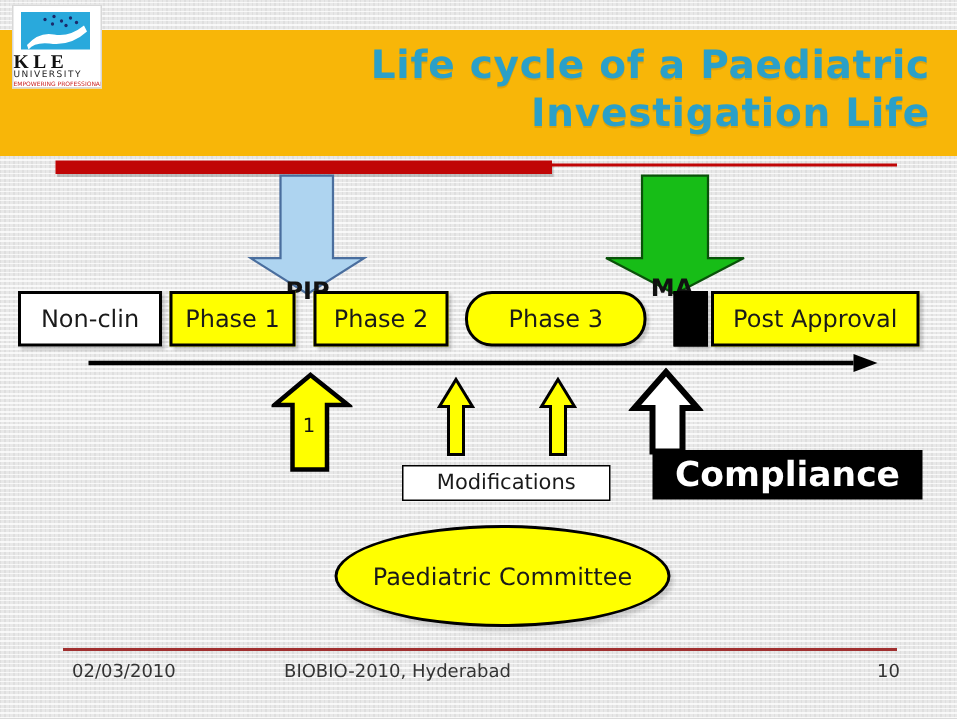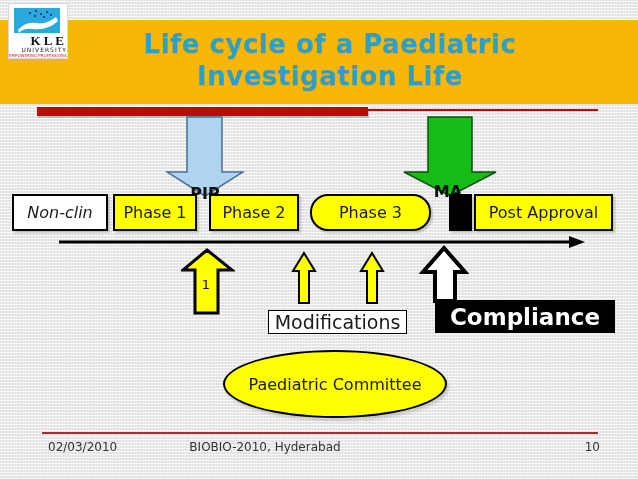--- a/index.html
+++ b/index.html
@@ -9,47 +9,47 @@
     background-color:#e8e8e8;
     background-image:
       repeating-linear-gradient(0deg, rgba(255,255,255,.75) 0 1px, rgba(0,0,0,0) 1px 3px),
       repeating-linear-gradient(90deg, rgba(214,214,214,.55) 0 1px, rgba(0,0,0,0) 1px 3px);
   }
   .abs{position:absolute;}
 
   
   .banner{left:0;top:20px;width:638px;height:84px;background:#f8b608;}
   .title{
-    left:40px;top:28px;width:580px;text-align:center;
+    left:40px;top:28px;width:580px;text-align:right;
     color:#2ba0c8;font-weight:bold;font-size:26px;line-height:32px;
     letter-spacing:0.5px;text-shadow:0 1px 0 rgba(120,80,0,0.18);
   }
   .redbar-thick{left:37px;top:107px;width:331px;height:9px;background:#c00606;box-shadow:1px 2px 0 rgba(0,0,0,0.18);}
   .redbar-thin{left:368px;top:109px;width:230px;height:2px;background:#c00606;}
 
   
-  .logo{left:8px;top:3px;width:58px;height:54px;background:#ffffff;border:1px solid #d8d8d8;text-align:right;}
+  .logo{left:8px;top:3px;width:58px;height:54px;background:#ffffff;border:1px solid #d8d8d8;text-align:left;}
   .logo-img{position:absolute;left:5px;top:4px;width:46px;height:25px;background:#29a9dc;}
   .logo-kle{position:absolute;left:0;top:30px;width:100%;font-family:"Liberation Serif","DejaVu Serif",serif;font-size:13px;font-weight:bold;letter-spacing:3px;color:#111;line-height:13px;}
   .logo-univ{position:absolute;left:0;top:43px;width:100%;font-size:6px;letter-spacing:1px;color:#222;line-height:6px;}
   .logo-tag{position:absolute;left:0;top:50px;width:100%;font-size:4px;color:#c22;line-height:4px;overflow:hidden;white-space:nowrap;}
 
   
   .stage{top:194px;height:37px;border:2px solid #000;box-sizing:border-box;
     display:flex;align-items:center;justify-content:center;
     font-size:16px;color:#1a1a1a;background:#ffff00;box-shadow:2px 2px 2px rgba(0,0,0,0.18);}
   .stage.white{background:#ffffff;}
   .stage.black{background:#000000;border-color:#000;}
 
   
   .flow-label{font-weight:bold;font-size:16px;color:#111;text-align:center;margin-top:44px;}
 
   
   .modbox{left:268px;top:310px;width:139px;height:24px;background:#fff;border:1px solid #000;box-sizing:border-box;
-    display:flex;align-items:center;justify-content:center;font-size:19px;color:#1a1a1a;}
+    display:flex;align-items:center;justify-content:center;font-size:14px;color:#1a1a1a;}
   .compliance{left:435px;top:300px;width:180px;height:33px;background:#000;
     display:flex;align-items:center;justify-content:center;color:#fff;font-weight:bold;font-size:23px;}
   .ellipse{left:223px;top:350px;width:224px;height:68px;background:#ffff00;border:2px solid #000;border-radius:50%;
     box-sizing:border-box;display:flex;align-items:center;justify-content:center;font-size:16px;color:#1a1a1a;
     box-shadow:2px 3px 3px rgba(0,0,0,0.15);}
 
   
   .footline{left:42px;top:432px;width:556px;height:2px;background:#a03030;}
   .foot{top:440px;font-size:12px;color:#333;}
   .foot-date{left:48px;}
@@ -92,21 +92,21 @@
   <svg class="abs" style="left:165px;top:116px;" width="80" height="82" viewBox="0 0 80 82">
     <polygon points="22,1 57,1 57,56 78,56 40,80 2,56 22,56" fill="#aed4f0" stroke="#4a6e9e" stroke-width="1.5"></polygon>
   </svg>
   <div class="abs flow-label" style="left:183px;top:140px;width:44px;">PIP</div>
 
   <svg class="abs" style="left:402px;top:116px;" width="96" height="82" viewBox="0 0 96 82">
     <polygon points="26,1 70,1 70,56 94,56 48,80 2,56 26,56" fill="#17bd17" stroke="#0a520a" stroke-width="1.5"></polygon>
   </svg>
   <div class="abs flow-label" style="left:426px;top:138px;width:44px;">MA</div>
 
-  <div class="abs stage white" style="left:12px;width:96px;font-style:italic;">Non-clin</div>
+  <div class="abs stage white" style="left:12px;width:96px;">Non-clin</div>
   <div class="abs stage" style="left:113px;width:84px;">Phase 1</div>
   <div class="abs stage" style="left:209px;width:90px;">Phase 2</div>
   <div class="abs stage" style="left:310px;width:121px;border-radius:18px;">Phase 3</div>
   <div class="abs stage black" style="left:449px;width:23px;"></div>
   <div class="abs stage" style="left:474px;width:139px;">Post Approval</div>
 
   <svg class="abs" style="left:55px;top:234px;" width="535" height="16" viewBox="0 0 535 16">
     <line x1="4" y1="8" x2="514" y2="8" stroke="#000" stroke-width="3"></line>
     <polygon points="514,2 530,8 514,14" fill="#000"></polygon>
   </svg>

